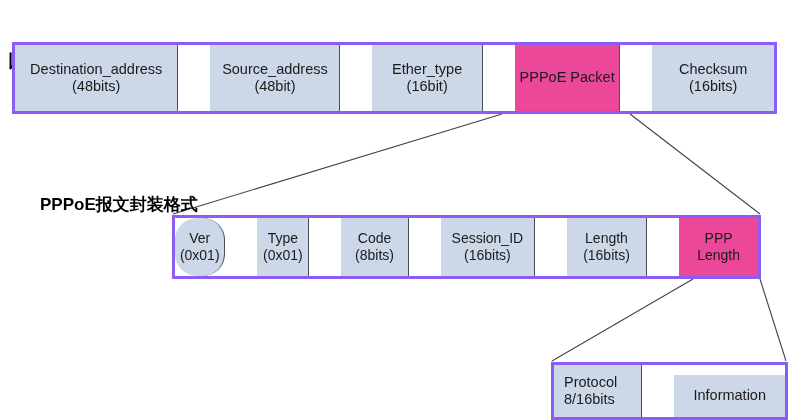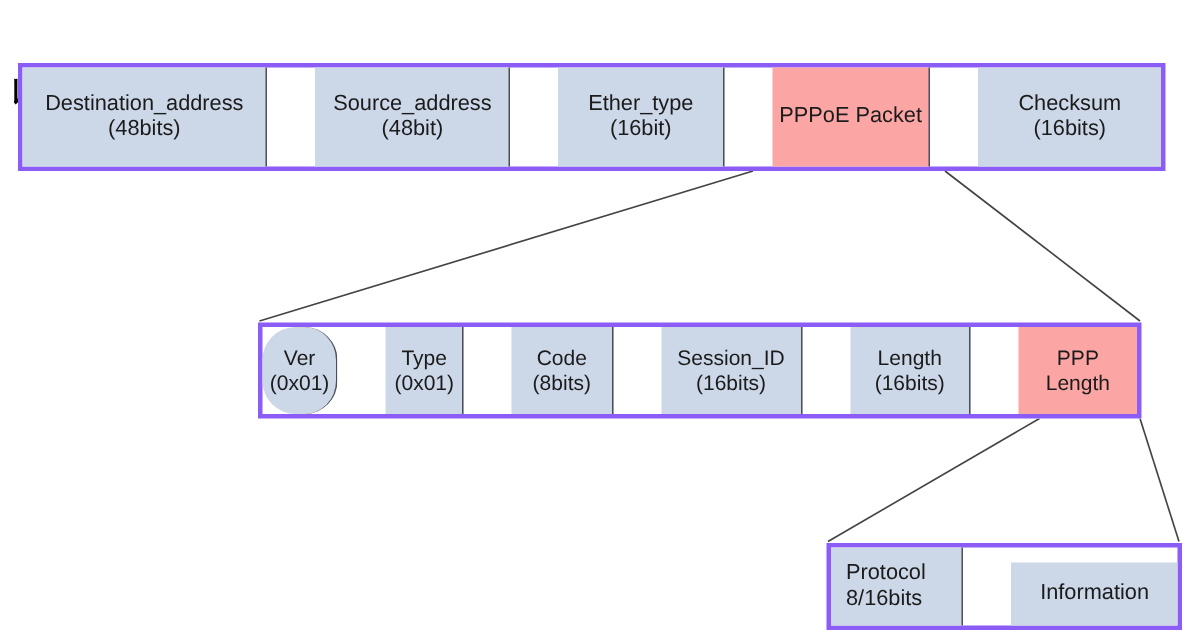--- a/index.html
+++ b/index.html
@@ -83,21 +83,21 @@
     justify-content: center;
     text-align: center;
     line-height: 1.18;
     color: #1b1b1b;
     overflow: hidden;
   }
   .cell:last-child {
     border-right: none;
   }
   .cell.white {
-    background: #fca5a5;
+    background: #ec4899;
   }
   .cell .l1 { display: block; }
   .cell .l2 { display: block; }
 
   
   #row-ether {
     left: 12px;
     top: 42px;
     width: 765px;
     height: 72px;
@@ -150,20 +150,21 @@
 
   <svg id="connectors" viewBox="0 0 789 420" width="789" height="420">
       <line x1="502" y1="114" x2="173" y2="214"></line>
       <line x1="630" y1="114" x2="760" y2="214"></line>
       <line x1="693" y1="279" x2="552" y2="361"></line>
       <line x1="760" y1="279" x2="786" y2="361"></line>
     </svg>
 
   <div class="heading" id="heading-ether">以太报文封装格式</div>
 
+  <div class="heading" id="heading-pppoe">PPPoE报文封装格式</div>
 
 
   <div class="packet-row" id="row-ether">
       <div class="cell" style="width: 25.9%;">
         <span class="l1">Destination_address</span>
         <span class="l2">(48bits)</span>
       </div>
       <div class="cell" style="width: 20.6%;">
         <span class="l1">Source_address</span>
         <span class="l2">(48bit)</span>

